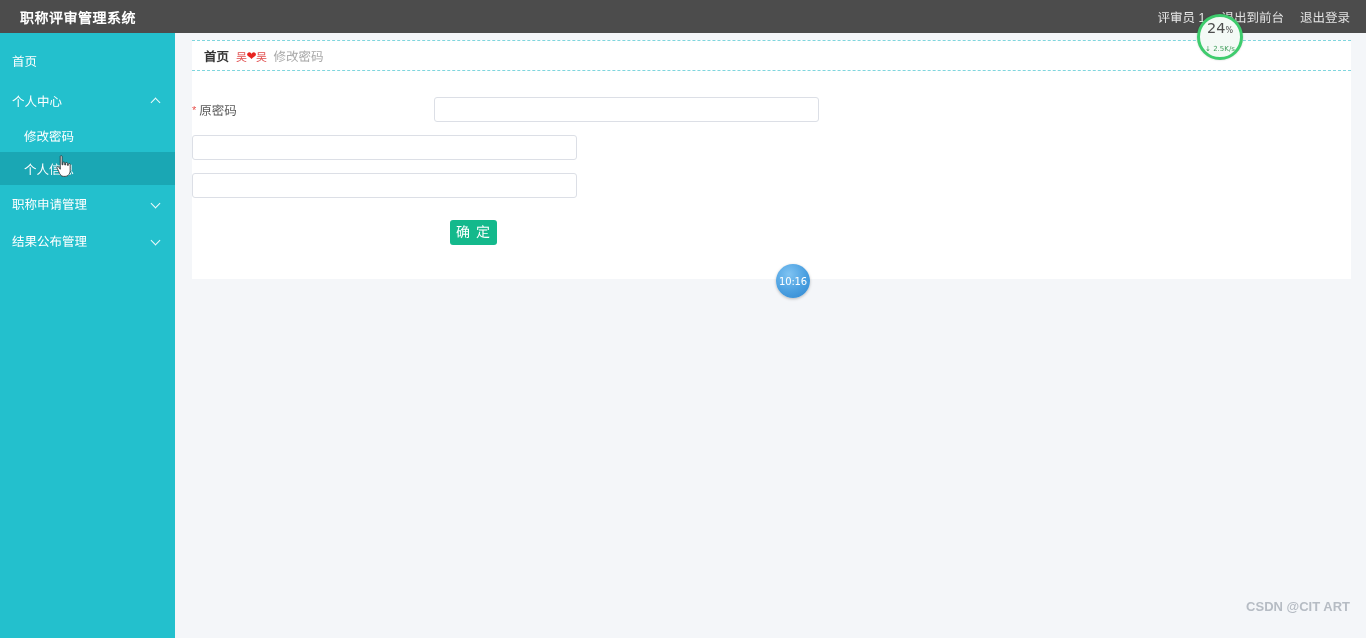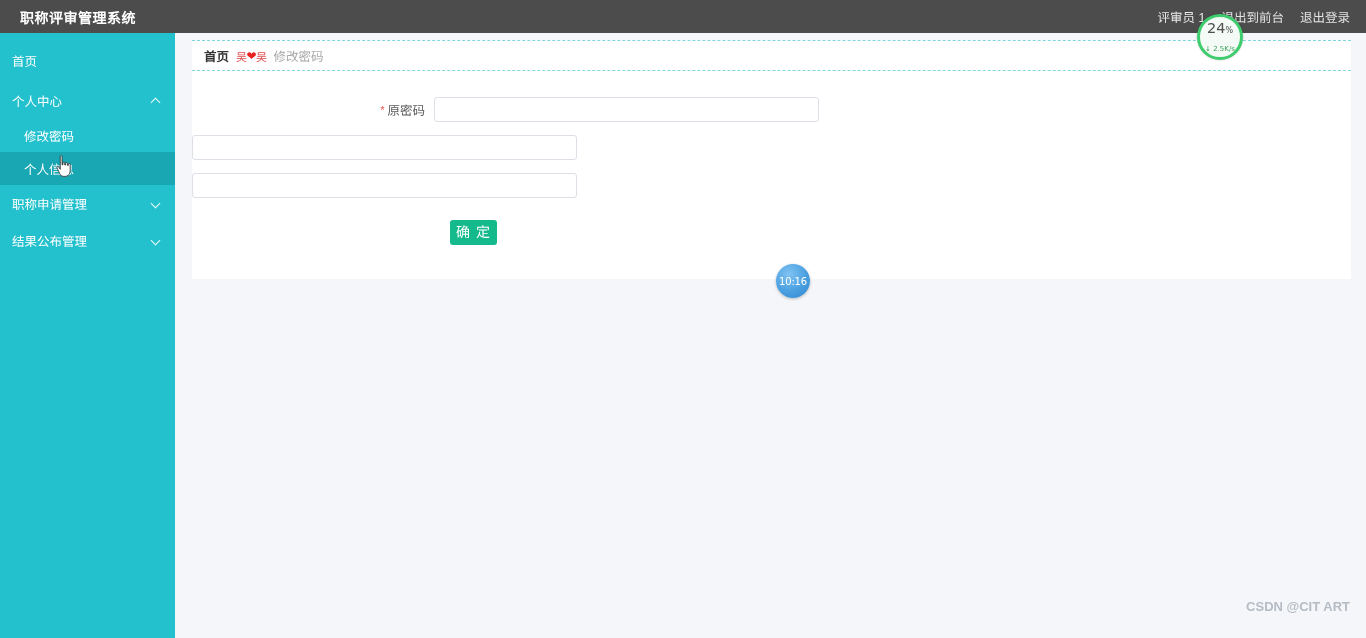--- a/index.html
+++ b/index.html
@@ -160,21 +160,20 @@
   }
   .form-row {
     display: flex;
     align-items: center;
     height: 24px;
     margin-bottom: 14px;
   }
   .form-row:last-of-type { margin-bottom: 0; }
   .form-label {
     width: 242px;
-    text-align: right;
     padding-right: 9px;
     font-size: 12.5px;
     color: #5a5a5a;
     white-space: nowrap;
   }
   .form-label .req {
     color: #e8534f;
     font-size: 11px;
     margin-right: 3px;
     vertical-align: 1px;

